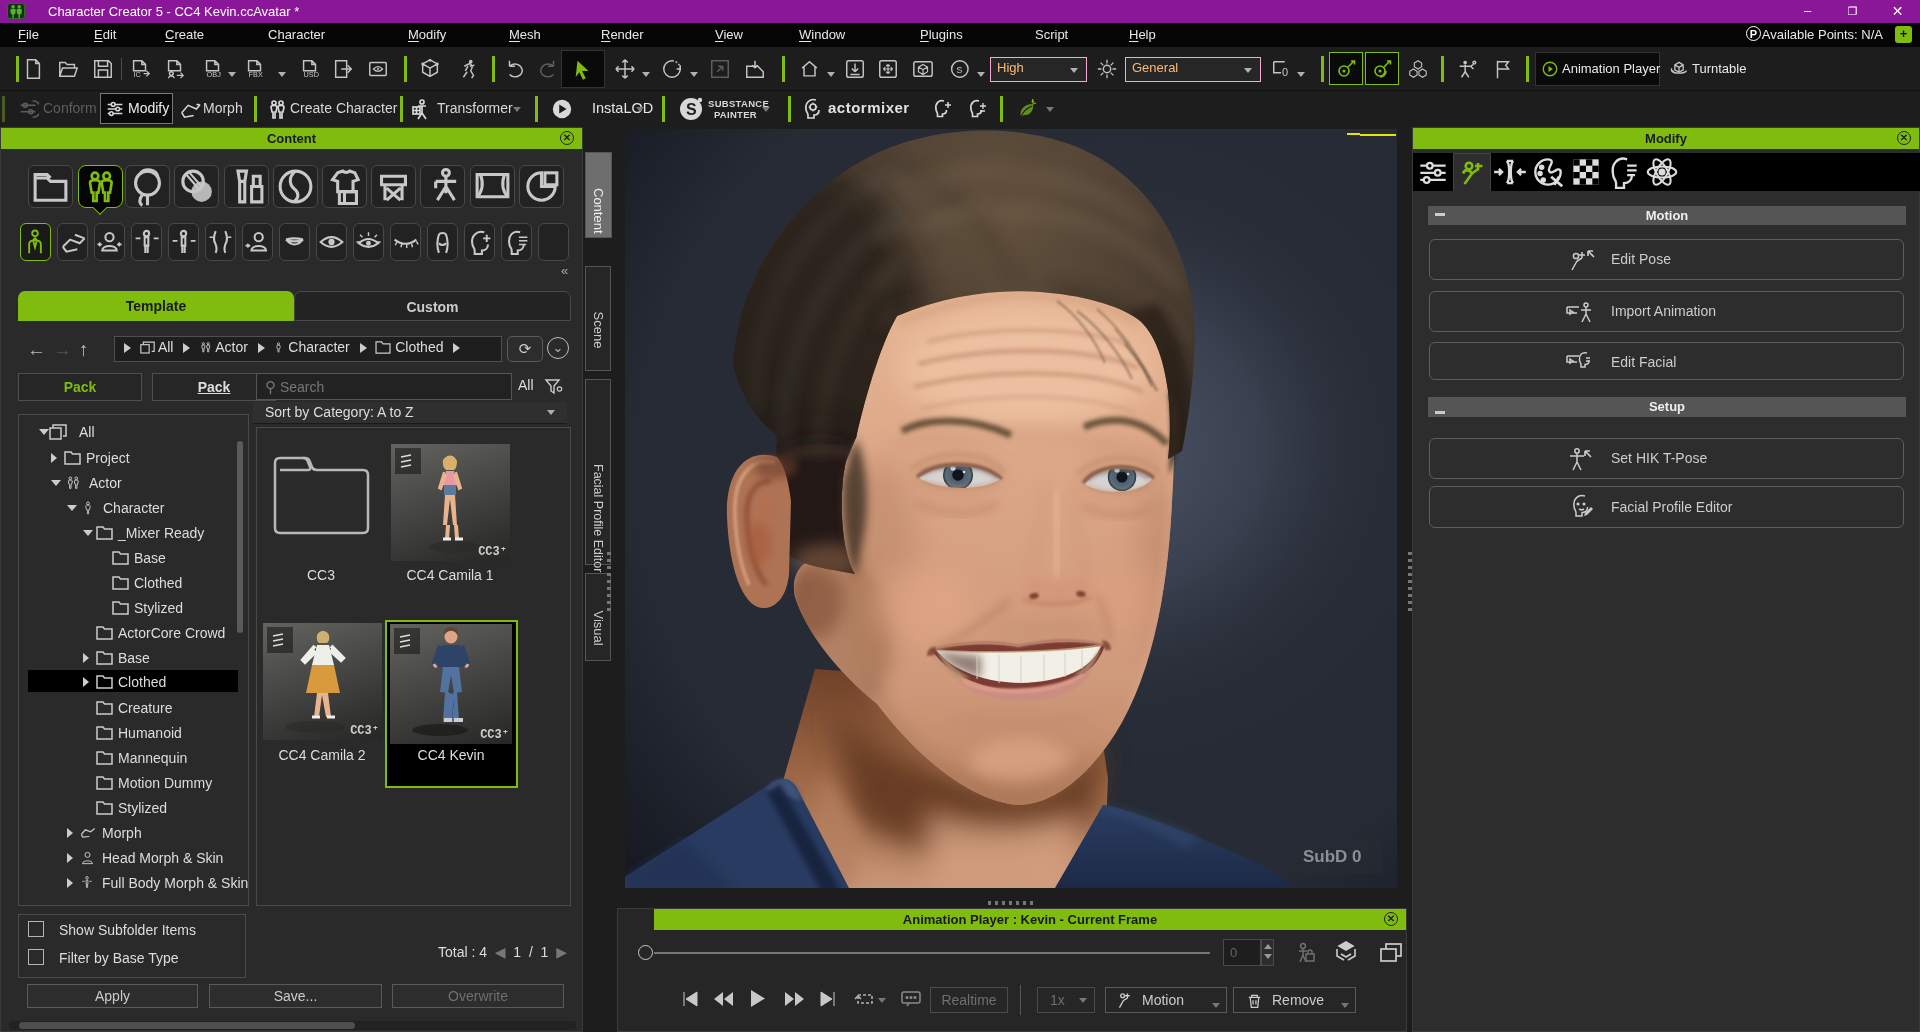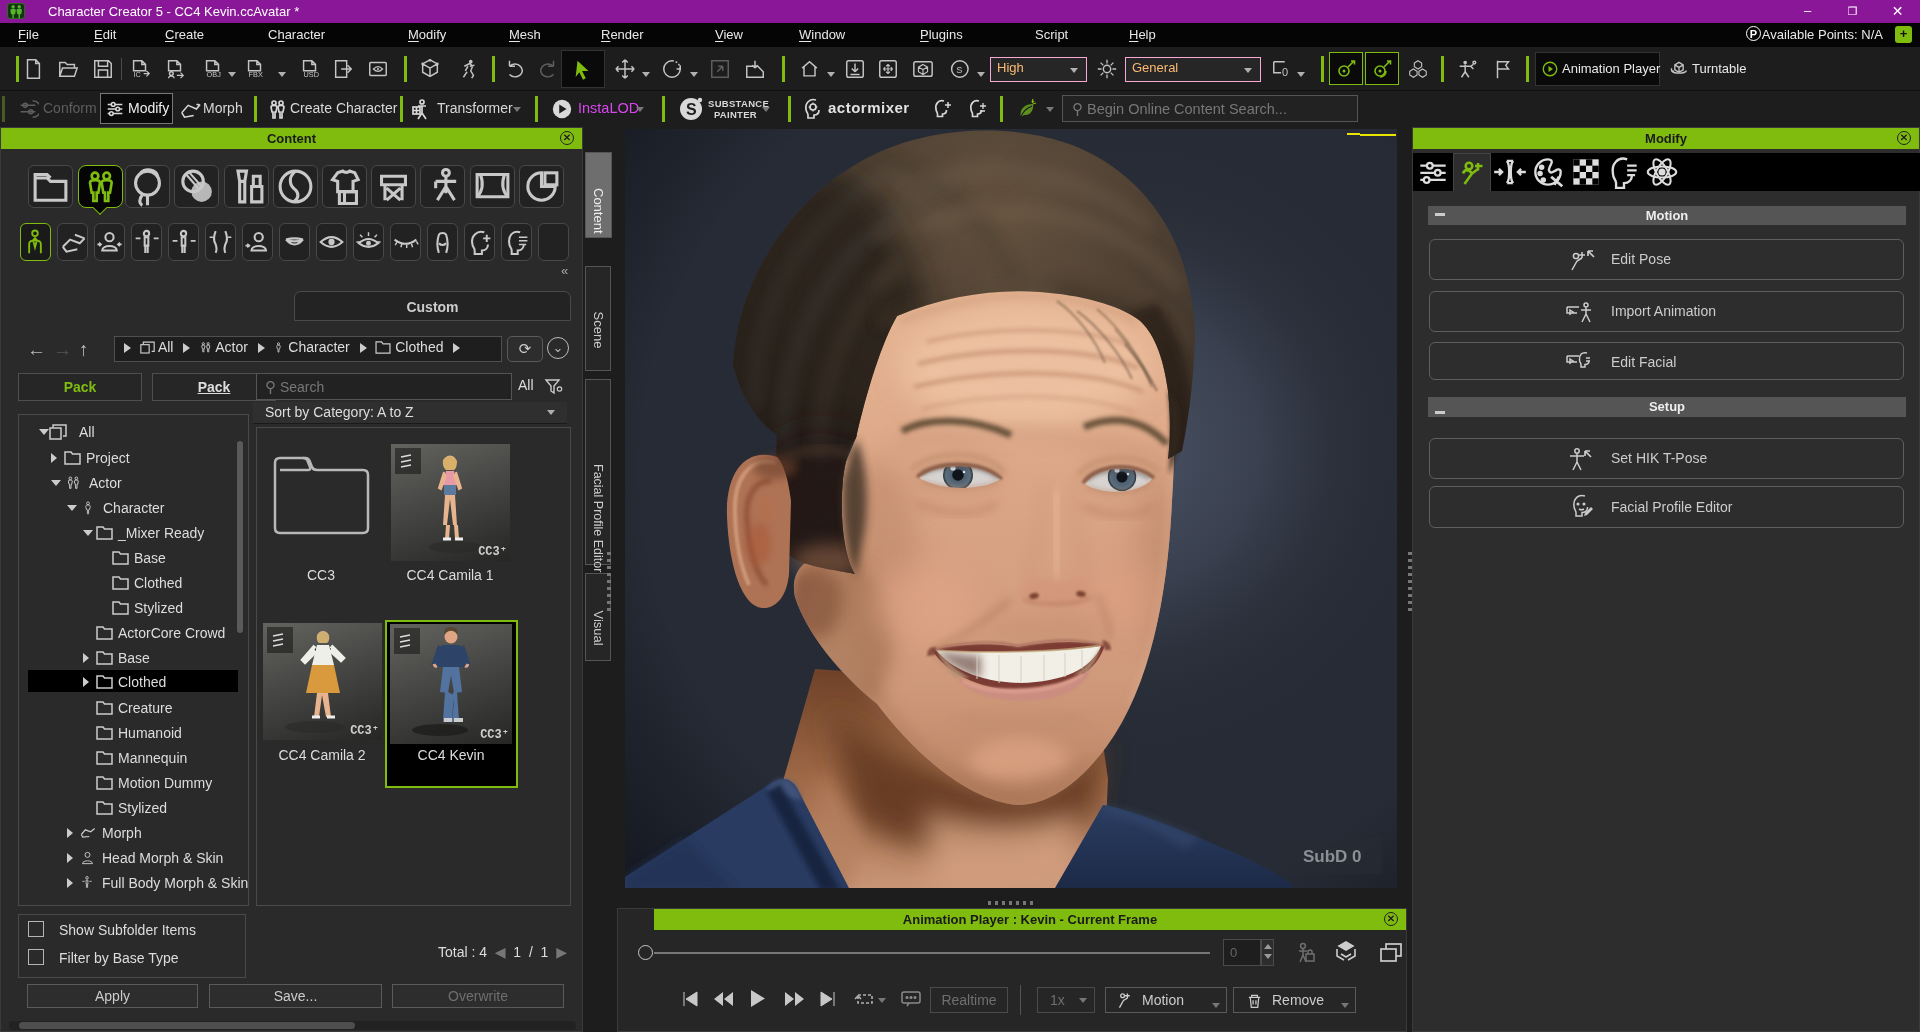--- a/index.html
+++ b/index.html
@@ -290,21 +290,21 @@
         <rect x="3" y="10" width="7" height="7" fill="#1d1d1d" stroke="#d8d8d8" stroke-width="1.7"></rect>
         <path d="M6.5 10 v7 M3 13.5 h7" stroke="#d8d8d8" stroke-width="1.7" fill="none"></path>
       </svg>
 <div class="abs" style="left:437px;top:9px;color:#d8d8d8;font-size:14px;">Transformer</div>
 <div class="abs ddd" style="left:513px;top:16px;"></div>
 <div class="abs gsep t2sep" style="left:535px;"></div>
 <svg class="icon" style="left:551px;top:7px;" width="22" height="22" viewBox="0 0 24 24">
         <circle cx="12" cy="12" r="10" fill="#d8d8d8"></circle>
         <path d="M9 7 l8 5 -8 5 z" fill="#1d1d1d"></path>
       </svg>
-<div class="abs" style="left:578px;top:9px;color:#d946ef;font-size:14.5px;">InstaLOD</div>
+<div class="abs" style="left:592px;top:9px;color:#e5e5e5;font-size:14.5px;">InstaLOD</div>
 <div class="abs ddd" style="left:636px;top:16px;"></div>
 <div class="abs gsep t2sep" style="left:662px;"></div>
 <svg class="icon" style="left:678px;top:5px;" width="26" height="26" viewBox="0 0 26 26">
         <circle cx="13" cy="13" r="11" fill="#d8d8d8"></circle>
         <text x="8" y="19" font-size="16" font-weight="bold" fill="#1d1d1d" font-family="Liberation Serif">S</text>
         <circle cx="22" cy="4" r="2.2" fill="#d8d8d8"></circle>
       </svg>
 <div class="abs" style="left:708px;top:7px;color:#d8d8d8;font-size:9.5px;font-weight:bold;letter-spacing:0.3px;">SUBSTANCE<br>&nbsp;&nbsp;PAINTER</div>
 <div class="abs ddd" style="left:762px;top:16px;"></div>
 <div class="abs gsep t2sep" style="left:788px;"></div>
@@ -322,21 +322,20 @@
         <path d="M14 4 c-5 -1.5 -9 2.5 -8 8 c0 2.5 1.5 3.5 1.5 5 v2.5 h5 v-2.5 c2.5 0 4 -1.5 4 -4" stroke="#d8d8d8" stroke-width="1.7" fill="none"></path>
         <path d="M15 9 h6 M18 6 v6 M15 14 h5" stroke="#d8d8d8" stroke-width="1.3"></path>
       </svg>
 <div class="abs gsep t2sep" style="left:1000px;"></div>
 <svg class="icon" style="left:1015px;top:6px;" width="24" height="24" viewBox="0 0 24 24">
         <path d="M6 20 c-2 -7 3 -13 12 -13 c1 5 -2 12 -9 11 z" fill="#5d8f1e"></path>
         <path d="M6 20 c2 -6 6 -9 11 -11" stroke="#1d1d1d" stroke-width="1.2" fill="none"></path>
         <path d="M17 6 l2 -2 M18 7 l3 -1 M17 5 l1 -3" stroke="#7fbc0e" stroke-width="1.2"></path>
       </svg>
 <div class="abs ddd" style="left:1046px;top:16px;"></div>
-<div class="abs searchbox" style="left:1062px;top:4px;width:296px;height:27px;line-height:25px;font-size:14.5px;"><span style="margin-left:9px;font-size:15px;">⚲</span>&nbsp;Begin Online Content Search...</div>
     </div>
 
 <div id="content" class="abs">
   <div class="phead" style="position:relative;">Content<div class="pclose">✕</div></div>
   <div id="cbody" style="position:absolute;left:0;top:21px;width:583px;height:884px;">
 
     <div class="abs icbtn" style="left:27px;top:16px;width:45px;height:43px;">
           <svg width="43" height="41" viewBox="0 0 24 24">
             <path d="M3 7 h7 l2 2 h9 v11 h-18 z M3 7 v-2 h7 l2 2" stroke="#c8c8c8" stroke-width="1.8" fill="none"></path>
           </svg>
@@ -493,20 +492,21 @@
           <svg width="29" height="36" viewBox="0 0 24 24">
             <path d="M15 4 c-6 -2 -10 3 -9 9 c0 3 2 4 2 6 v3 h5 v-3 c3 0 5 -2 5 -5" stroke="#c8c8c8" stroke-width="1.7" fill="none"></path>
             <path d="M14 8 h7 M14 11 h7 M14 14 h6" stroke="#c8c8c8" stroke-width="1.2"></path>
           </svg>
         </div>
 <div class="abs icbtn" style="left:537px;top:74px;width:31px;height:38px;border-radius:6px;">
           <svg width="29" height="36" viewBox="0 0 24 24"></svg>
         </div>
     <div class="abs" style="left:560px;top:114px;color:#aaa;font-size:13px;">«</div>
 
+    <div class="abs tab" id="tmpl2" style="left:17px;top:142px;width:276px;height:30px;background:#7fbc0e;color:#1a1a1a;border-radius:7px 7px 0 0;line-height:30px;">Template</div>
     <div class="abs tab" style="left:293px;top:142px;width:277px;height:30px;background:#232323;color:#ccc;border:1px solid #4a4a4a;border-radius:7px 7px 0 0;line-height:30px;">Custom</div>
 
     <div class="abs navbtn" style="left:26px;top:190px;">←</div>
     <div class="abs navbtn" style="left:52px;top:190px;color:#555;">→</div>
     <div class="abs navbtn" style="left:78px;top:190px;">↑</div>
     <div class="abs crumbbox" style="left:113px;top:187px;width:388px;height:26px;"></div>
     <div class="abs" id="crumbs" style="left:121px;top:190px;font-size:14px;color:#ddd;">
 <svg style="vertical-align:-2px;" width="10" height="12" viewBox="0 0 10 12">
             <path d="M2 1 l7 5 -7 5 z" fill="#ccc"></path>
           </svg>&nbsp;

